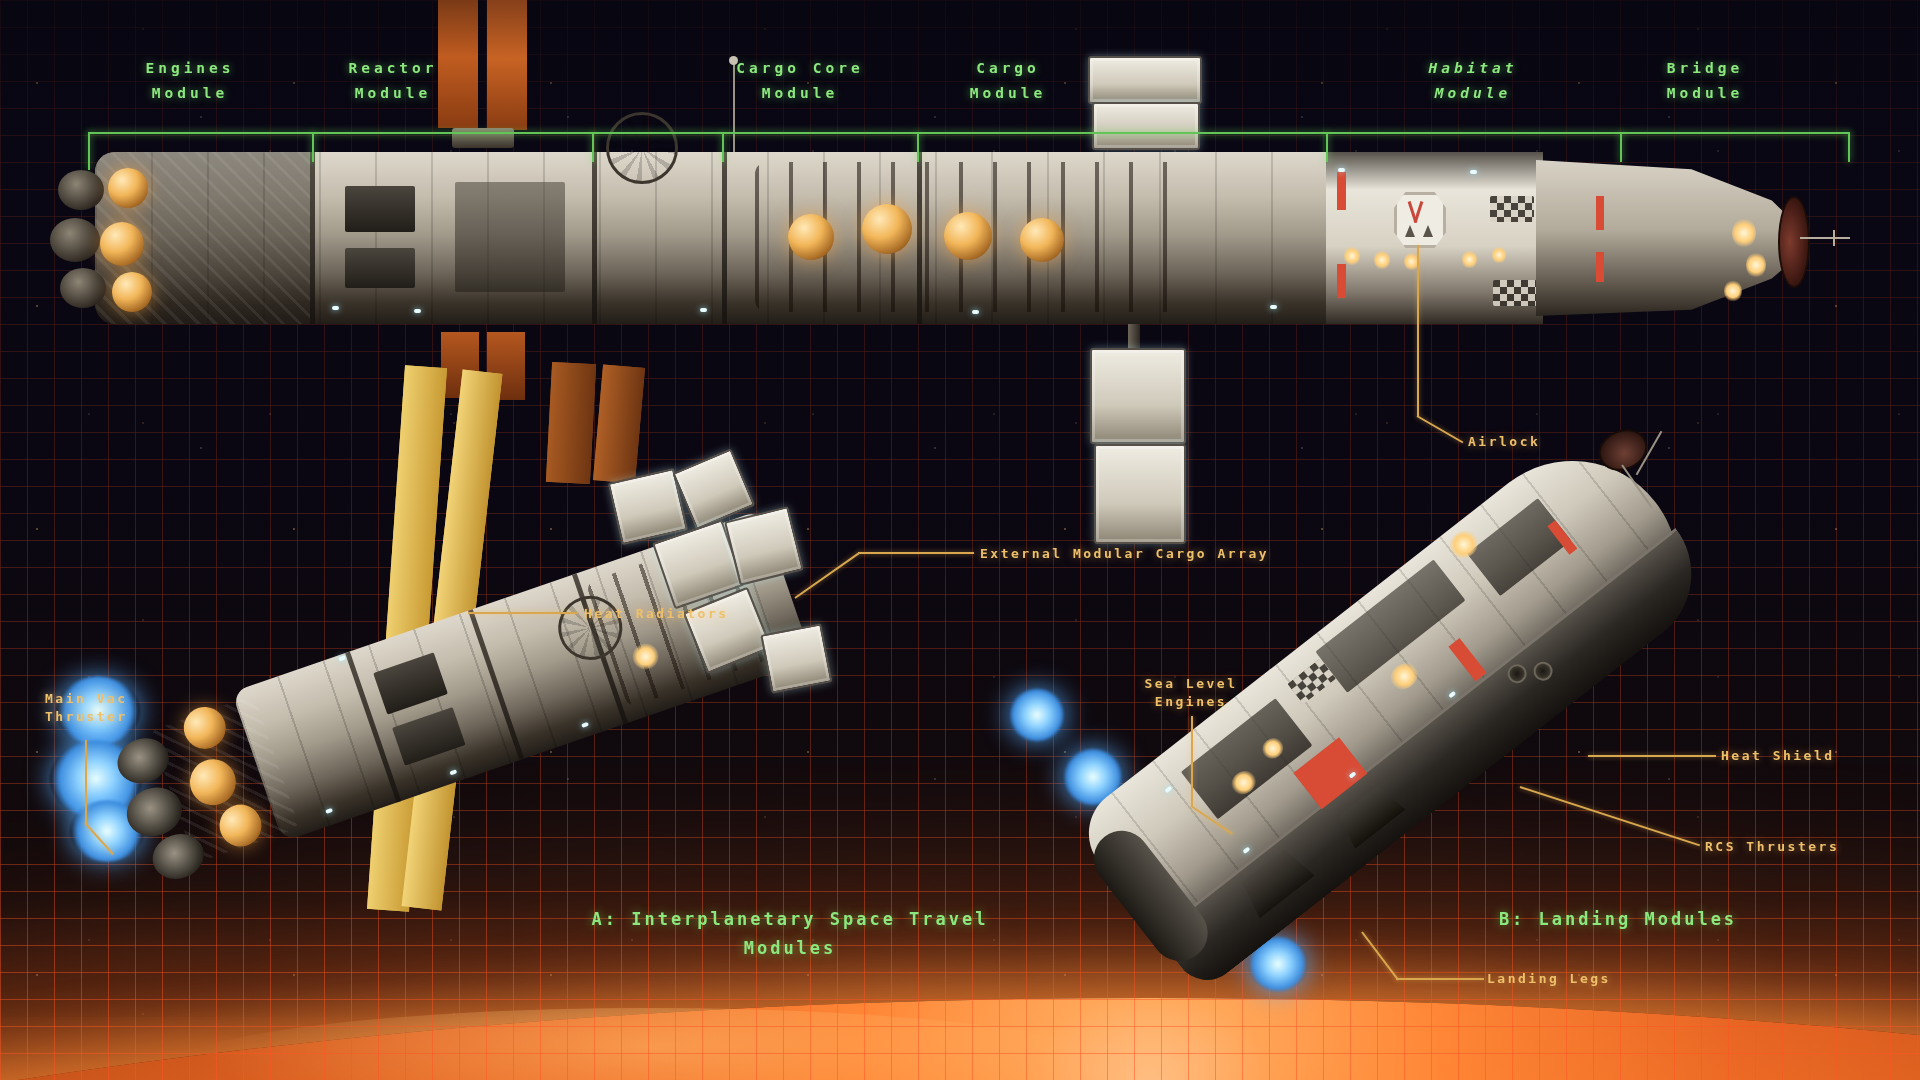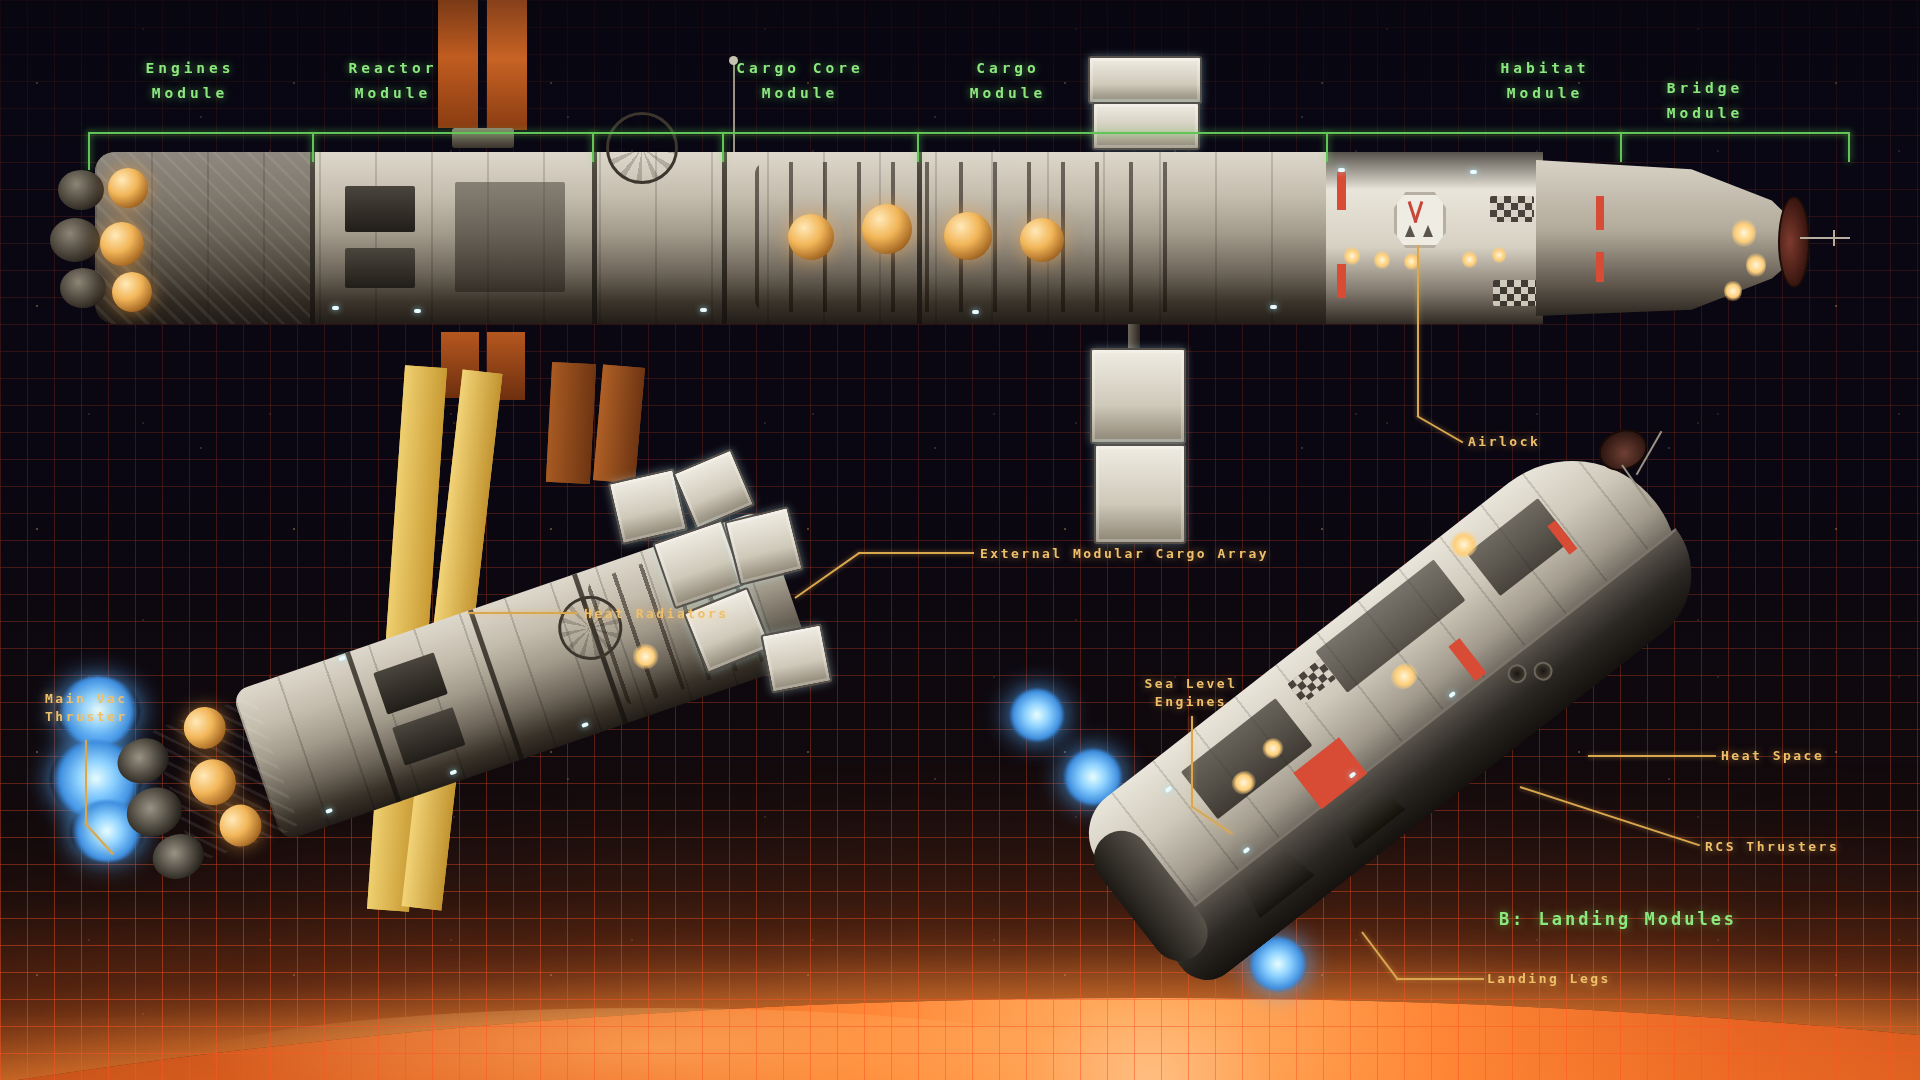--- a/index.html
+++ b/index.html
@@ -198,25 +198,25 @@
     <div>Module</div>
   </div>
   <div class="lbl-green" style="left:690px;top:56px;width:220px;">
     <div>Cargo Core</div>
     <div>Module</div>
   </div>
   <div class="lbl-green" style="left:898px;top:56px;width:220px;">
     <div>Cargo</div>
     <div>Module</div>
   </div>
-  <div class="lbl-green" style="left:1435px;top:56px;width:220px;">
+  <div class="lbl-green" style="left:1363px;top:56px;width:220px;font-style:italic;">
     <div>Habitat</div>
     <div>Module</div>
   </div>
-  <div class="lbl-green" style="left:1595px;top:56px;width:220px;margin-top:20px;">
+  <div class="lbl-green" style="left:1595px;top:56px;width:220px;">
     <div>Bridge</div>
     <div>Module</div>
   </div>
 
   <div class="leader-v" style="left:1417px;top:245px;height:172px;"></div>
   <div class="leader-r" style="left:1417px;top:415px;width:53px;transform:rotate(30deg);"></div>
   <div class="lbl-orange" style="left:1468px;top:433px;">Airlock</div>
 
   <div>
 
@@ -320,30 +320,34 @@
   <div class="leader-v" style="left:85px;top:740px;height:84px;"></div>
   <div class="leader-r" style="left:85px;top:822px;width:42px;transform:rotate(48deg);"></div>
 
   <div class="leader-h" style="left:468px;top:612px;width:110px;"></div>
   <div class="lbl-orange" style="left:584px;top:605px;text-align:center;">Heat Radiators</div>
 
   <div class="leader-r" style="left:795px;top:597px;width:79px;transform:rotate(-35deg);"></div>
   <div class="leader-h" style="left:858px;top:552px;width:116px;"></div>
   <div class="lbl-orange" style="left:980px;top:545px;">External Modular Cargo Array</div>
 
+  <div class="caption" style="left:530px;top:905px;width:520px;">
+    <div>A: Interplanetary Space Travel</div>
+    <div>Modules</div>
+  </div>
 
   <div class="lbl-orange center" style="left:1111px;top:675px;width:160px;">
     <div>Sea Level</div>
     <div>Engines</div>
   </div>
   <div class="leader-v" style="left:1191px;top:716px;height:90px;"></div>
   <div class="leader-r" style="left:1191px;top:805px;width:50px;transform:rotate(34deg);"></div>
 
   <div class="leader-h" style="left:1588px;top:755px;width:128px;"></div>
-  <div class="lbl-orange" style="left:1721px;top:747px;">Heat Space</div>
+  <div class="lbl-orange" style="left:1721px;top:747px;">Heat Shield</div>
 
   <div class="leader-r" style="left:1520px;top:786px;width:189px;transform:rotate(18deg);"></div>
   <div class="lbl-orange" style="left:1705px;top:838px;">RCS Thrusters</div>
 
   <div class="caption" style="left:1358px;top:905px;width:520px;">B: Landing Modules</div>
 
   <div class="leader-r" style="left:1362px;top:931px;width:60px;transform:rotate(53deg);"></div>
   <div class="leader-h" style="left:1396px;top:978px;width:88px;"></div>
   <div class="lbl-orange" style="left:1487px;top:970px;">Landing Legs</div>
 

